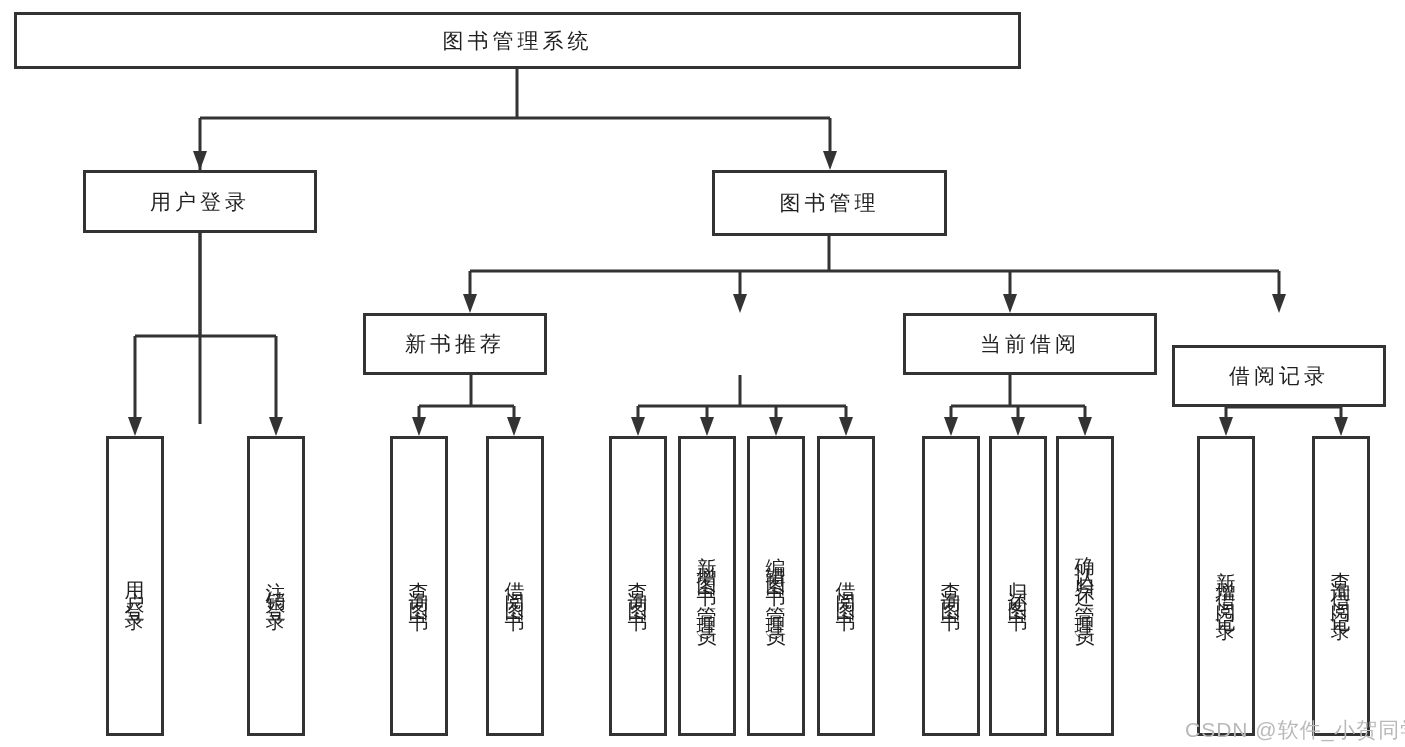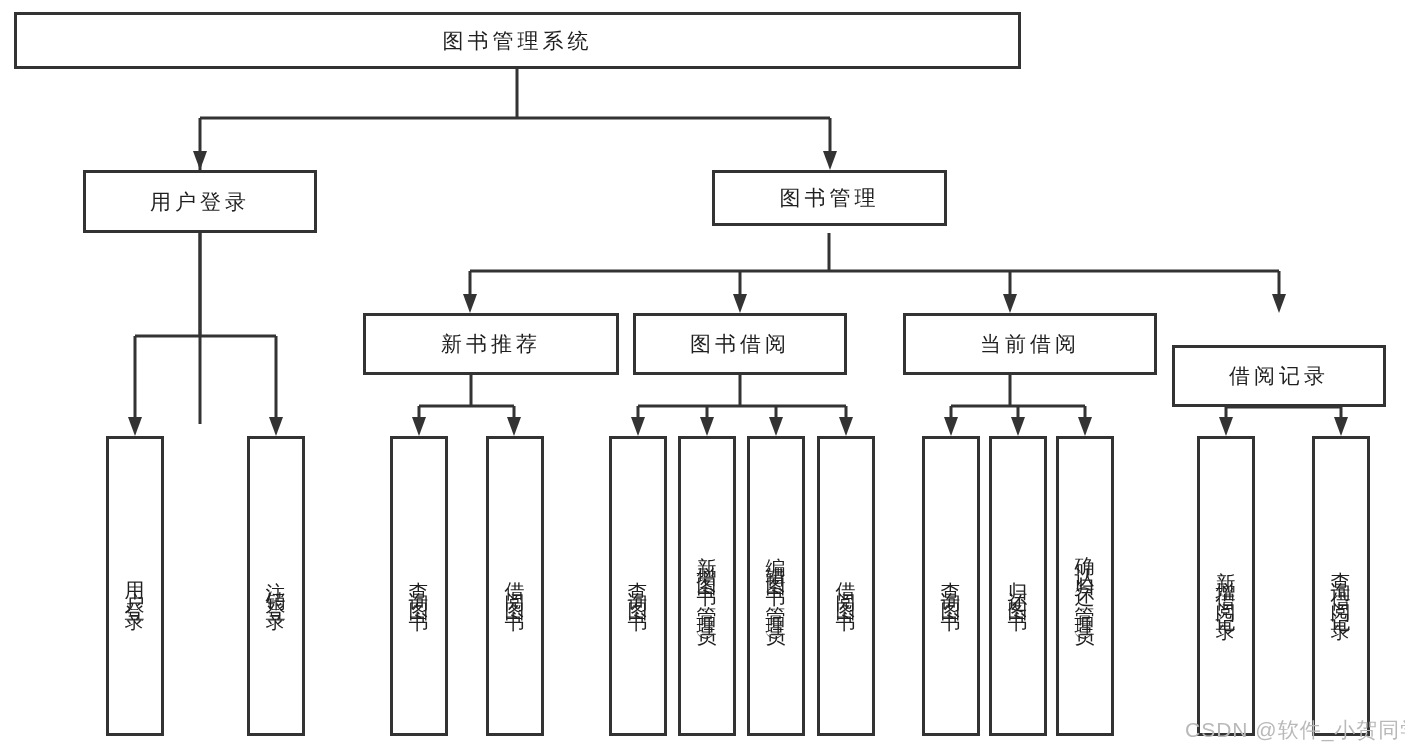--- a/index.html
+++ b/index.html
@@ -117,29 +117,26 @@
     </g>
   </svg>
 
   <div class="node" style="left:14px; top:12px; width:1007px; height:57px;">
     <span class="hlabel">图书管理系统</span>
   </div>
 
   <div class="node" style="left:83px; top:170px; width:234px; height:63px;">
     <span class="hlabel">用户登录</span>
   </div>
-  <div class="node" style="left:712px; top:170px; width:235px; height:56px;">
+  <div class="node" style="left:712px; top:170px; width:235px; height:66px;">
     <span class="hlabel">图书管理</span>
   </div>
 
-  <div class="node" style="left:363px; top:313px; width:256px; height:62px;">
+  <div class="node" style="left:363px; top:313px; width:184px; height:62px;">
     <span class="hlabel">新书推荐</span>
-  </div>
-  <div class="node" style="left:633px; top:313px; width:214px; height:62px;">
-    <span class="hlabel">图书借阅</span>
   </div>
   <div class="node" style="left:903px; top:313px; width:254px; height:62px;">
     <span class="hlabel">当前借阅</span>
   </div>
   <div class="node" style="left:1172px; top:313px; width:214px; height:62px;margin-top:32px;">
     <span class="hlabel">借阅记录</span>
   </div>
 
   <div class="node vbox" style="left:106px;">
     <span class="vtext">用户登录</span>

